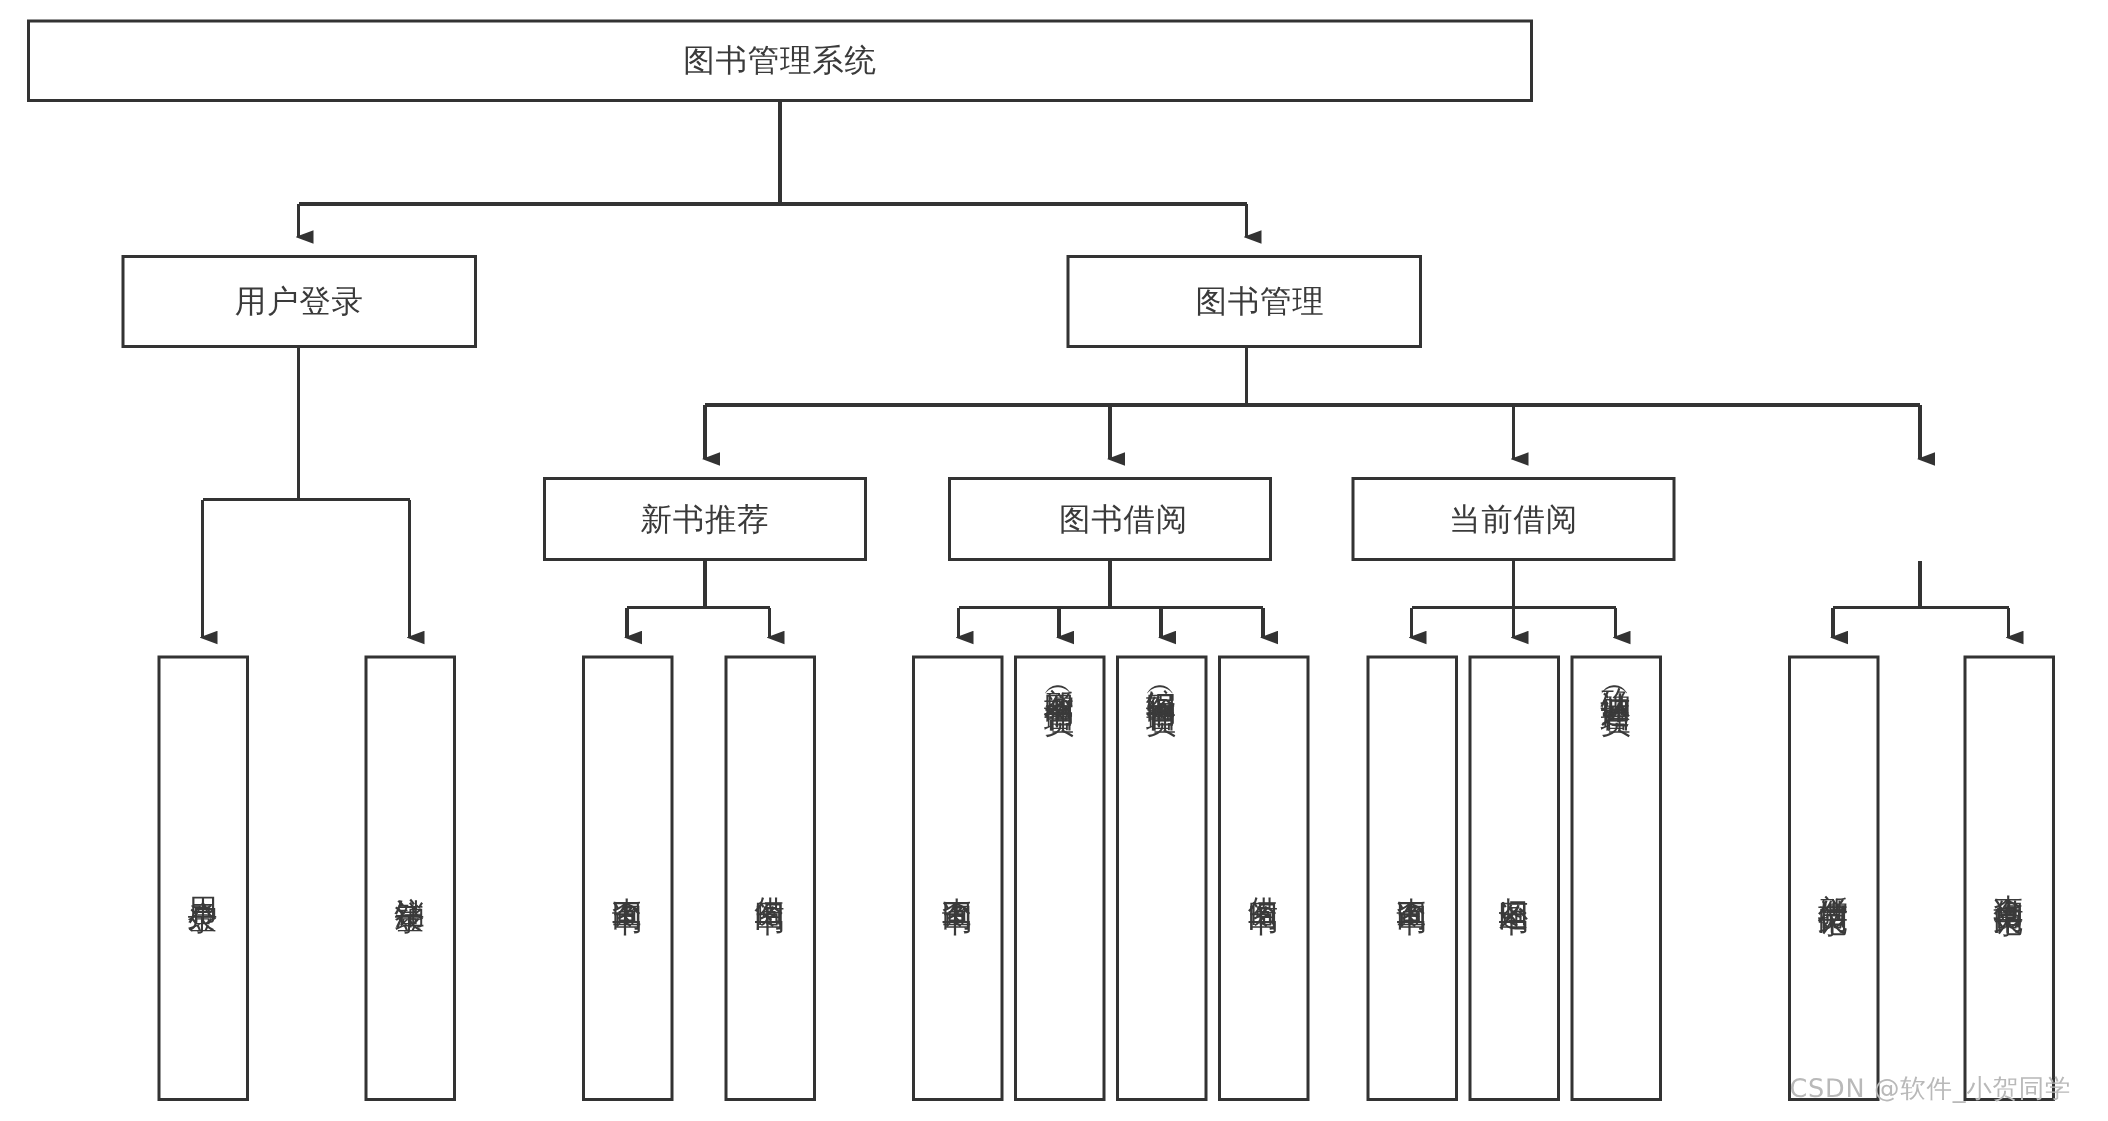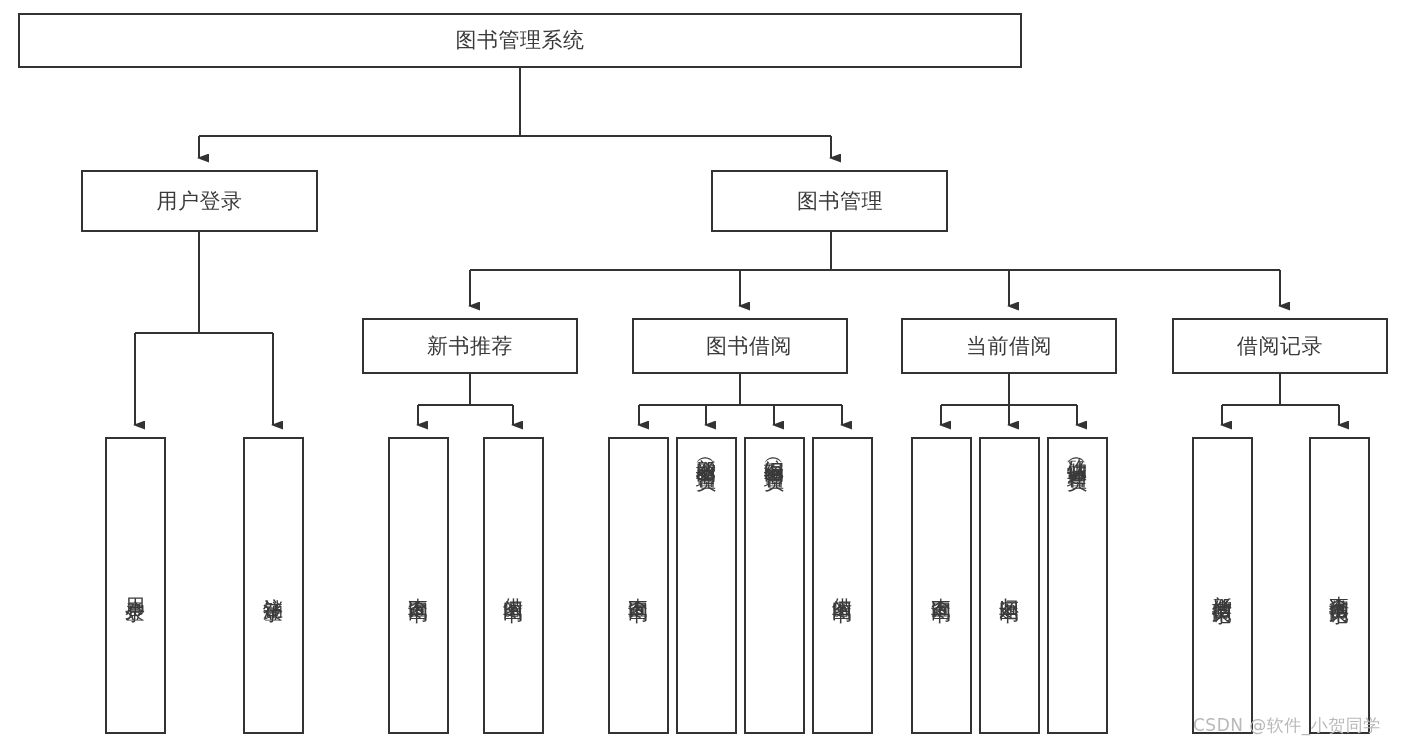--- a/index.html
+++ b/index.html
@@ -150,23 +150,20 @@
   </div>
 
   <div class="node horiz" style="left:632px; top:318px; width:216px; height:56px;padding-left:18px;">
     <span class="label">图书借阅</span>
   </div>
 
   <div class="node horiz" style="left:901px; top:318px; width:216px; height:56px;">
     <span class="label">当前借阅</span>
   </div>
 
-  <div class="node horiz" style="left:1172px; top:318px; width:216px; height:56px;">
-    <span class="label">借阅记录</span>
-  </div>
 
   <div class="node vert center" style="left:105px; top:437px; width:61px; height:297px;">
     <span class="label">用户登录</span>
   </div>
 
   <div class="node vert center" style="left:243px; top:437px; width:61px; height:297px;">
     <span class="label">注销登录</span>
   </div>
 
   <div class="node vert center" style="left:388px; top:437px; width:61px; height:297px;">

